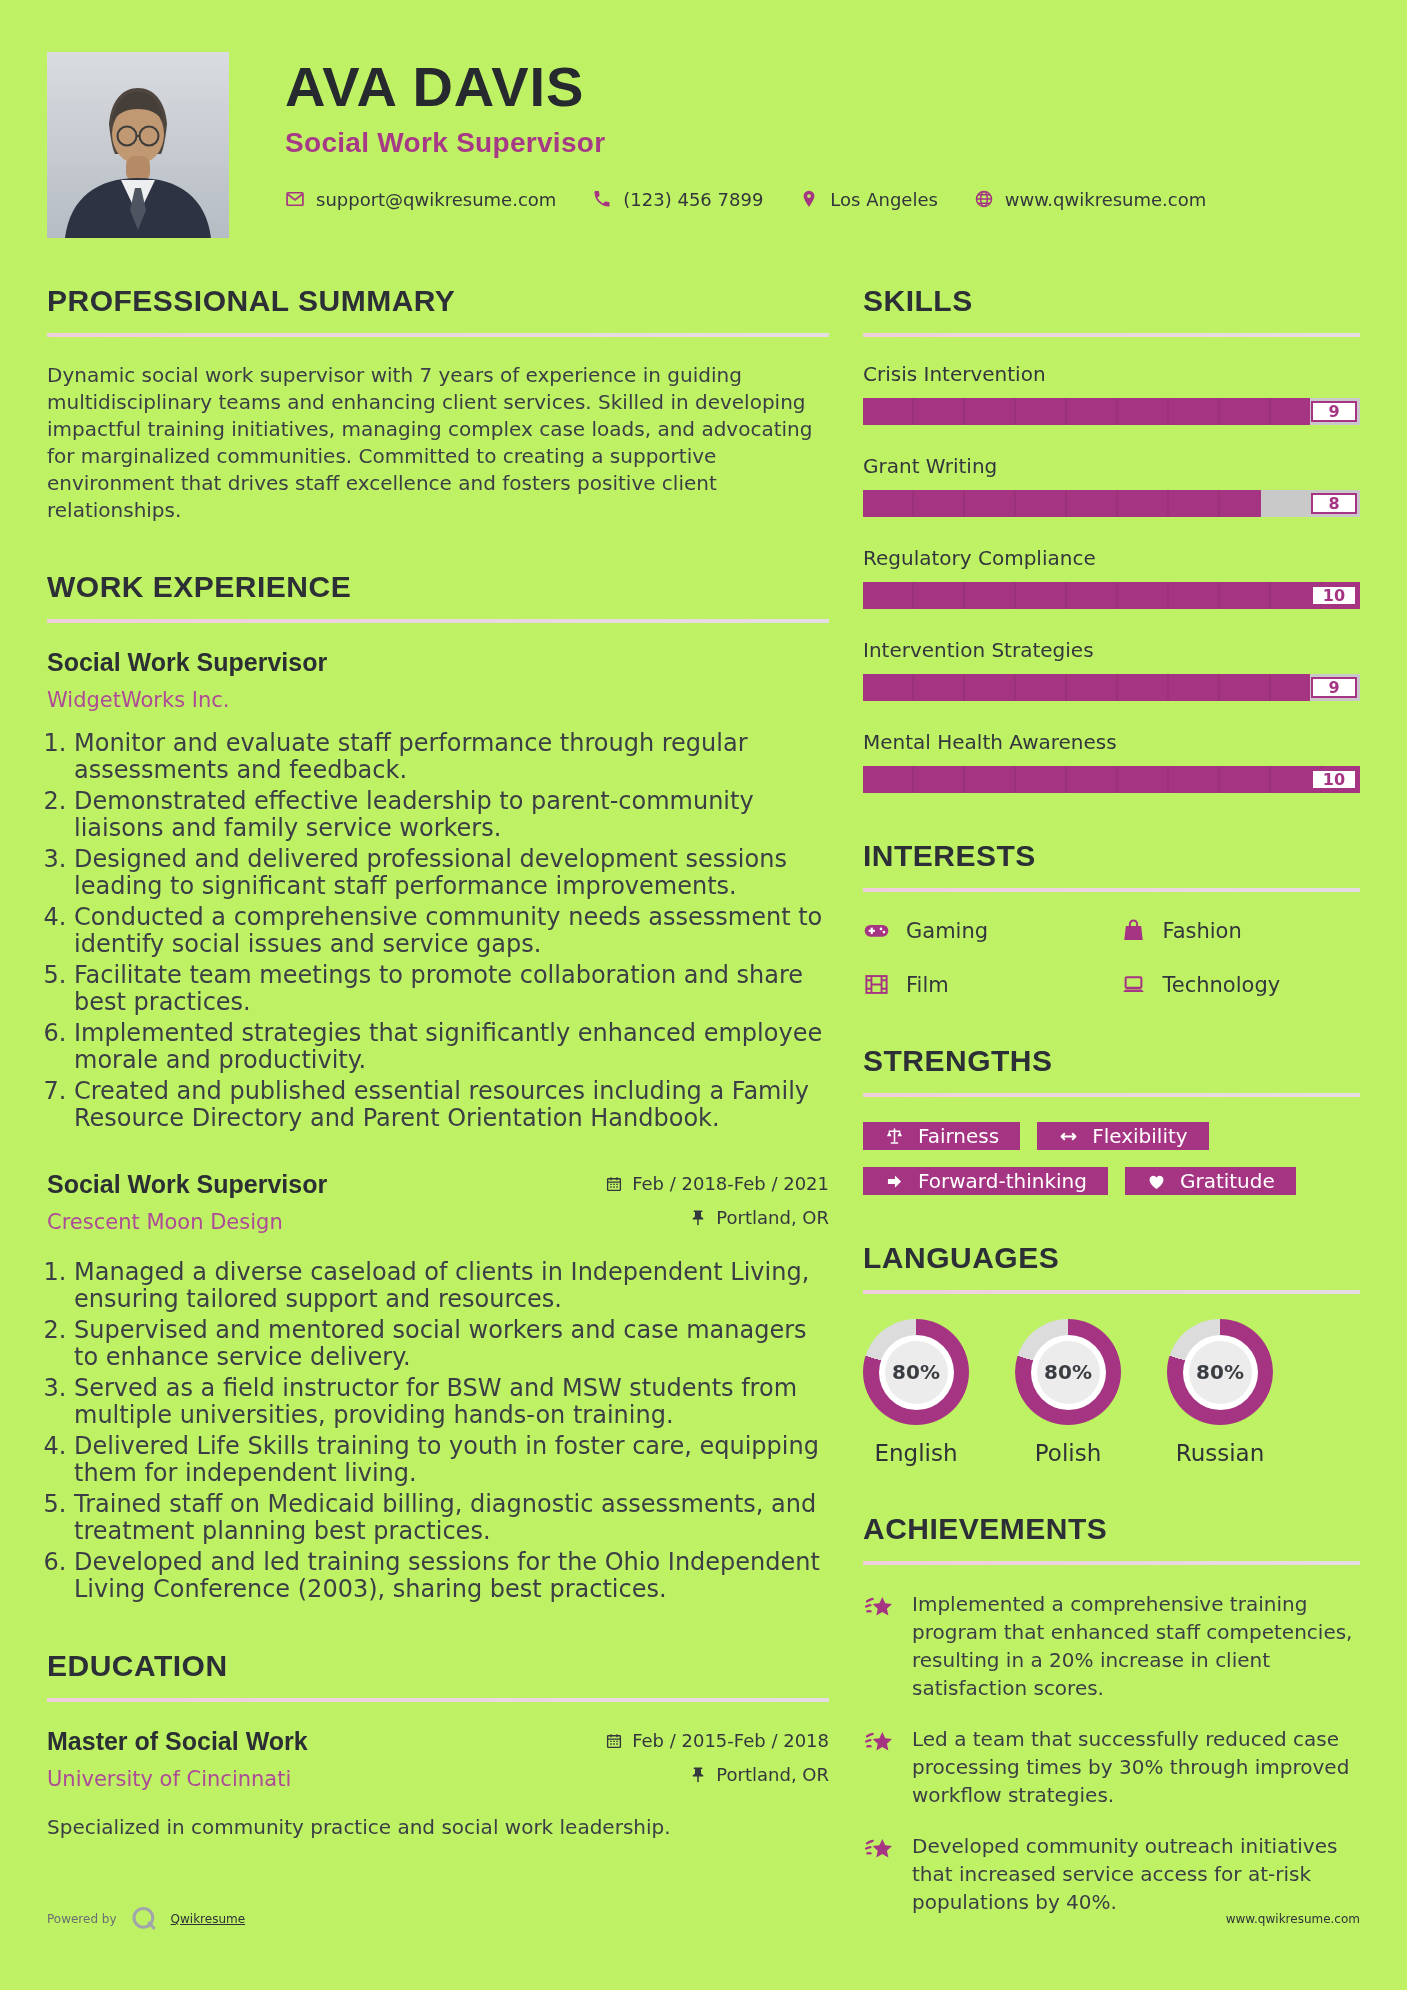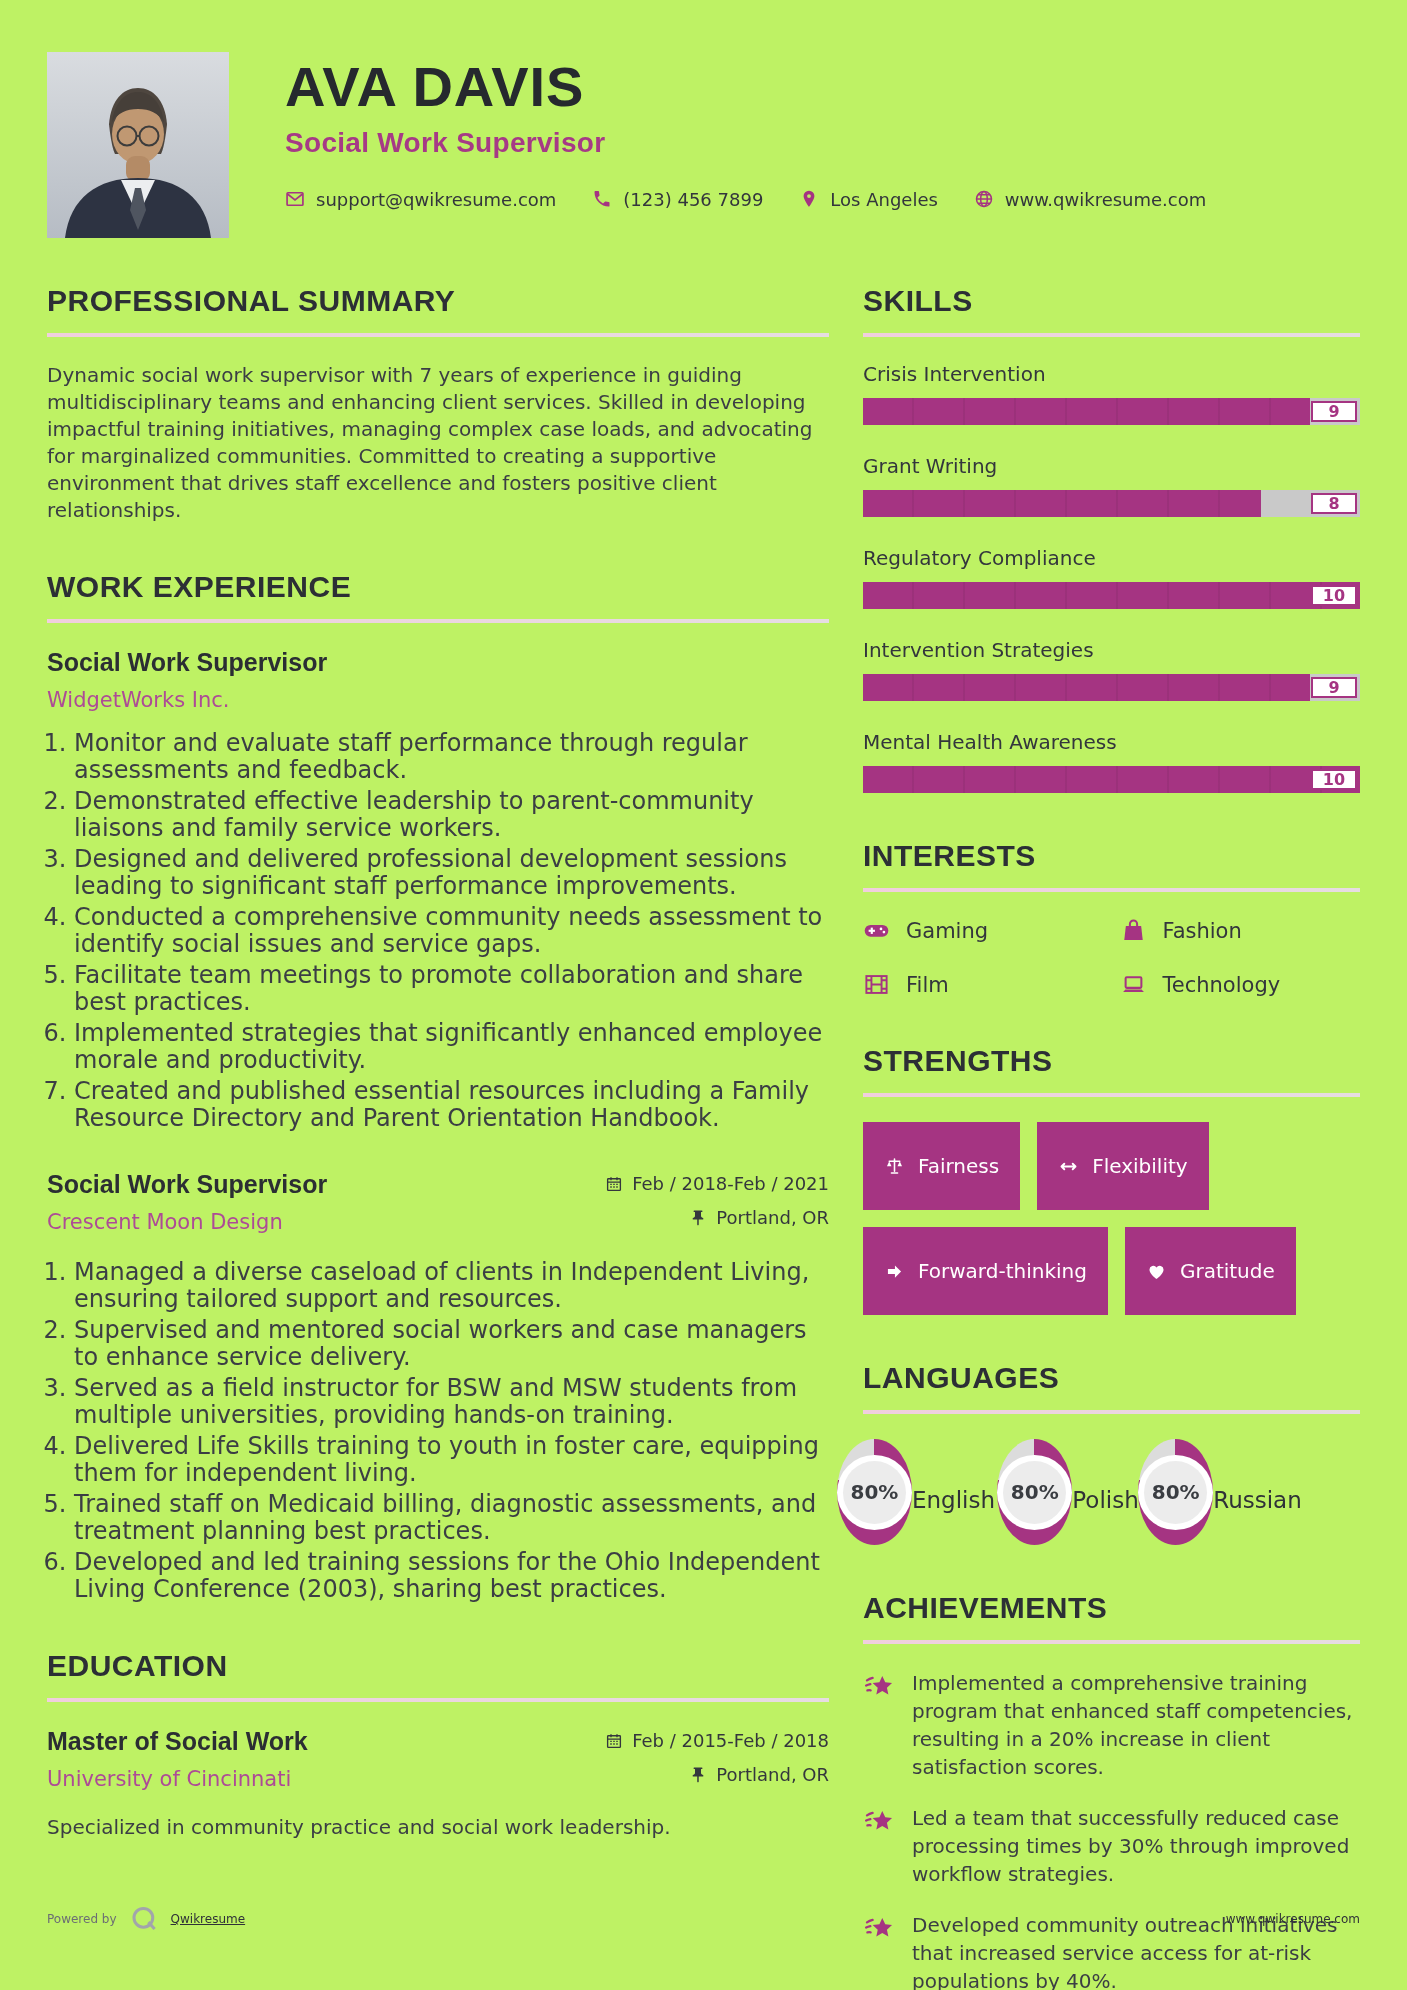--- a/index.html
+++ b/index.html
@@ -50,26 +50,26 @@
   .skill-score{position:absolute;right:3px;top:3px;bottom:3px;width:46px;background:#fff;border:2px solid #a53482;
       box-sizing:border-box;color:#a53482;font-size:16px;font-weight:bold;display:flex;align-items:center;justify-content:center;}
 
   
   .interests-grid{display:grid;grid-template-columns:1fr 1fr;row-gap:27px;column-gap:16px;margin-top:4px;}
   .interest{display:flex;align-items:center;gap:16px;font-size:21px;color:#33363c;}
   .iicon{width:27px;height:27px;flex:none;}
 
   
   .pills{display:flex;flex-wrap:wrap;gap:17px;margin-top:4px;}
-  .pill{display:flex;align-items:center;gap:13px;background:#a53482;color:#fff;font-size:20px;padding:32px 21px;}
+  .pill{display:flex;align-items:center;gap:13px;background:#a53482;color:#fff;font-size:20px;padding:2px 21px;}
   .picon{width:21px;height:21px;flex:none;}
 
   
   .langs{display:flex;gap:46px;margin-top:8px;}
-  .lang{display:flex;flex-direction:row;align-items:center;width:106px;justify-content:center;}
+  .lang{display:flex;flex-direction:column;align-items:center;width:106px;}
   .donut{width:106px;height:106px;border-radius:50%;display:flex;align-items:center;justify-content:center;background:#ddd;}
   .donut-hole{width:75px;height:75px;border-radius:50%;background:#fff;display:flex;align-items:center;justify-content:center;}
   .donut-core{width:63px;height:63px;border-radius:50%;background:#ececec;display:flex;align-items:center;justify-content:center;
       font-size:20px;font-weight:bold;color:#3a3d42;}
   .lang-label{margin-top:15px;font-size:23px;color:#2f3237;}
 
   
   .ach{display:flex;gap:15px;margin-bottom:23px;}
   .ach-icon{width:34px;height:34px;flex:none;margin-top:2px;}
   .ach-text{font-size:20px;line-height:28px;margin:0;}

